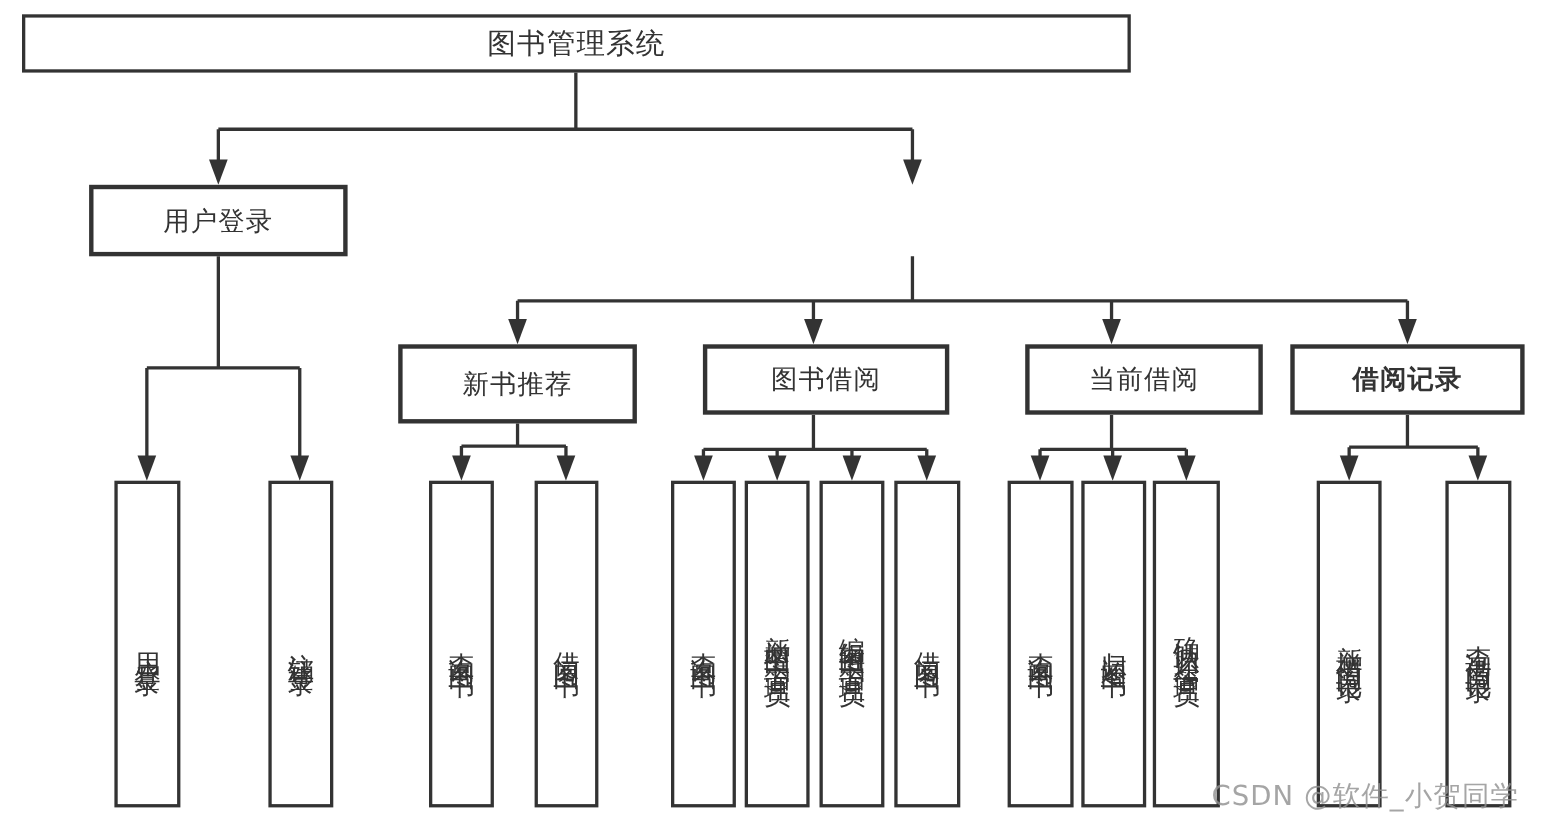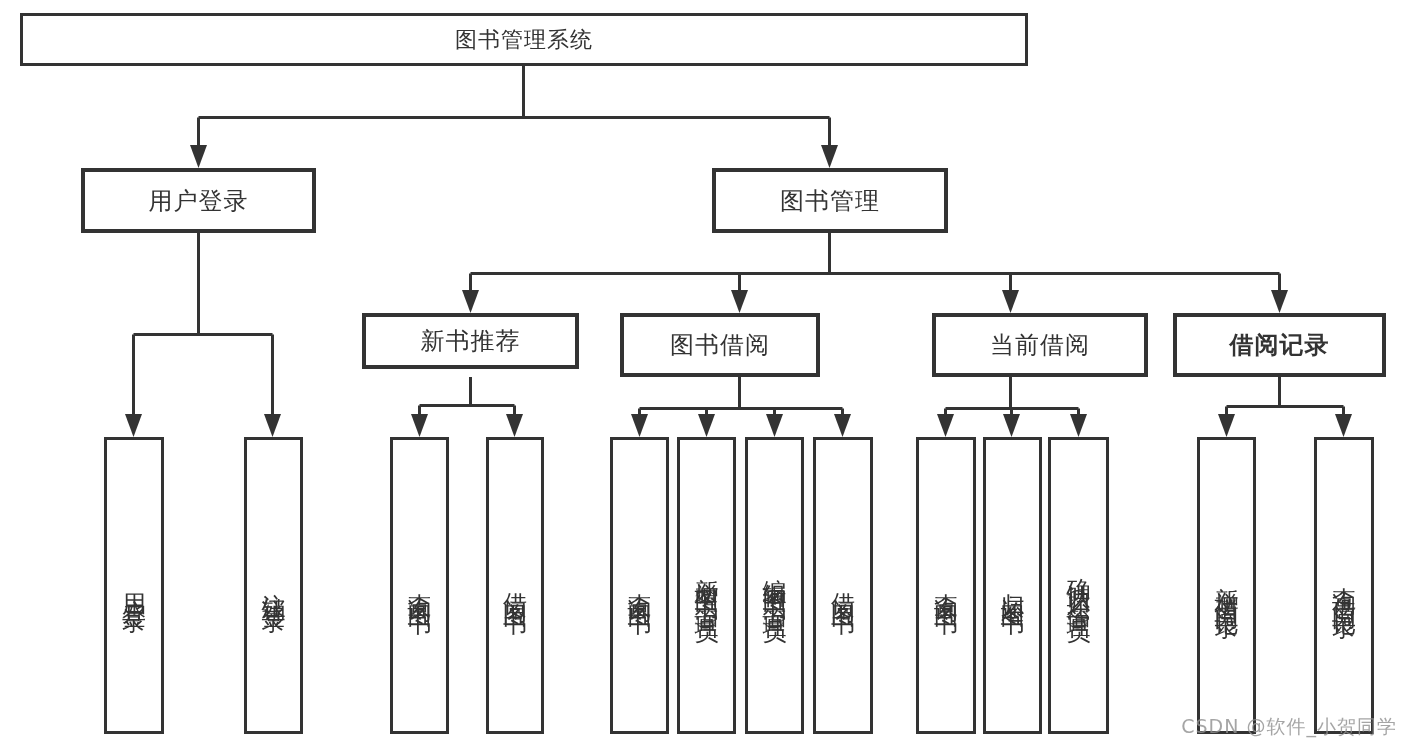--- a/index.html
+++ b/index.html
@@ -20,34 +20,34 @@
   .box {
     position: absolute;
     box-sizing: border-box;
     background: #ffffff;
     border: 3px solid #333333;
     display: flex;
     align-items: center;
     justify-content: center;
     text-align: center;
   }
-  .root-box   { border-width: 3px; font-size: 22px; letter-spacing: 1px; }
+  .root-box   { border-width: 3px; font-size: 26px; letter-spacing: 1px; }
   .branch-box { border-width: 4px; font-size: 24px; letter-spacing: 1px; }
   .leaf-box   { border-width: 3px; font-size: 24px; }
   .leaf-box .vtext {
     writing-mode: vertical-rl;
     text-orientation: mixed;
     letter-spacing: 6px;
     line-height: 1.0;
   }
   .watermark {
     position: absolute;
-    right: 8px;
+    right: 24px;
     bottom: 7px;
-    font-size: 19px;
+    font-size: 25px;
     color: rgba(145, 145, 145, 0.82);
     letter-spacing: 1px;
     white-space: nowrap;
   }
 </style>
 </head>
 <body>
 
 <div id="canvas">
 
@@ -84,28 +84,25 @@
     </g>
   </svg>
 
   <div class="box root-box" style="left:20px; top:13px; width:1008px; height:53px;">
     <span>图书管理系统</span>
   </div>
 
   <div class="box branch-box" style="left:81px; top:168px; width:235px; height:65px;">
     <span>用户登录</span>
   </div>
-  <div class="box branch-box" style="left:712px; top:168px; width:236px; height:65px;">
-    <span>图书管理</span>
-  </div>
 
-  <div class="box branch-box" style="left:362px; top:313px; width:217px; height:56px;">
+  <div class="box branch-box" style="left:362px; top:313px; width:217px; height:72px;">
     <span>新书推荐</span>
   </div>
-  <div class="box branch-box" style="left:620px; top:313px; width:200px; height:64px;">
+  <div class="box branch-box" style="left:639px; top:313px; width:224px; height:64px;">
     <span>图书借阅</span>
   </div>
   <div class="box branch-box" style="left:903px; top:313px; width:216px; height:64px;margin-left:29px;">
     <span>当前借阅</span>
   </div>
   <div class="box branch-box" style="left:1173px; top:313px; width:213px; height:64px;font-weight:bold;">
     <span>借阅记录</span>
   </div>
 
   <div class="box leaf-box" style="left:104px; top:437px; width:60px; height:297px;">

